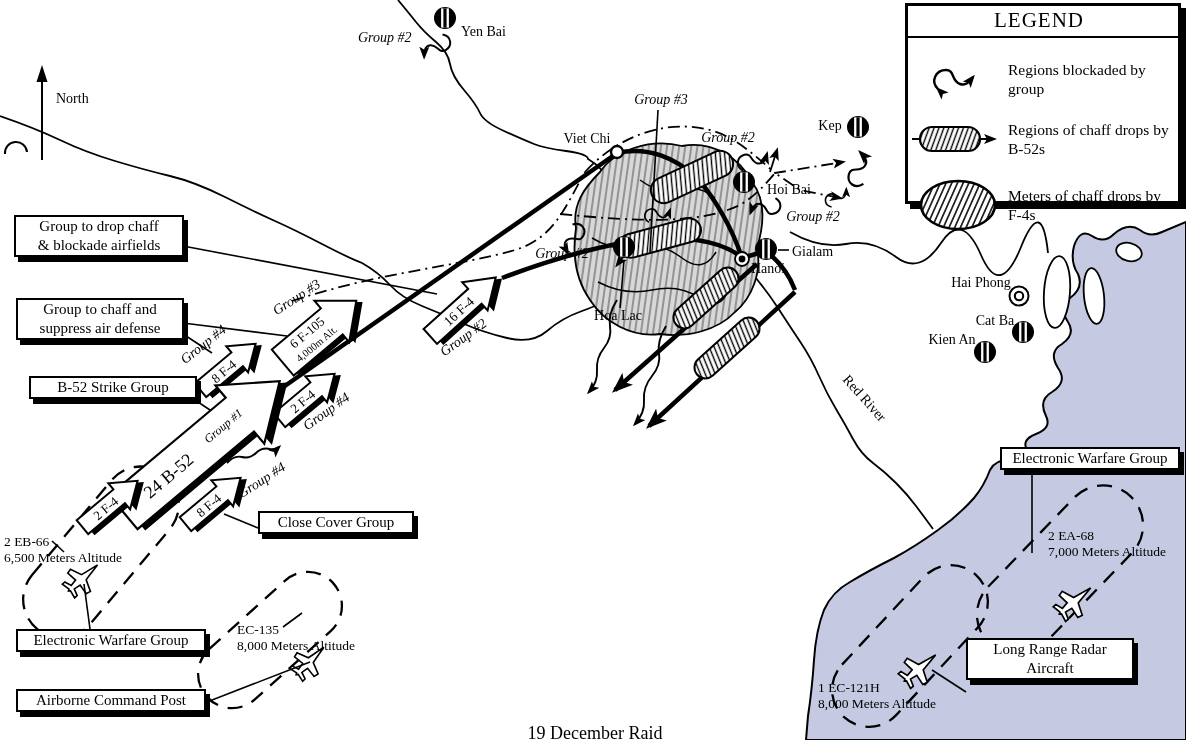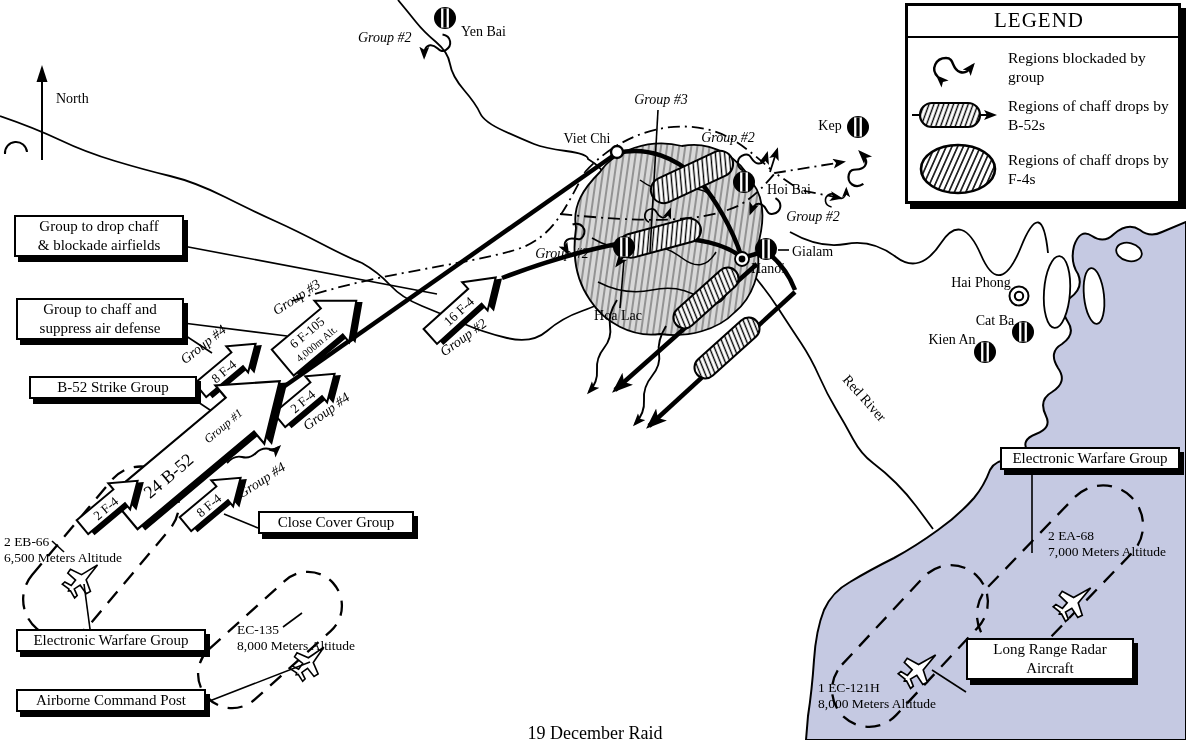--- a/index.html
+++ b/index.html
@@ -5,21 +5,21 @@
   html,body{margin:0;padding:0;background:#fff;}
   #stage{position:relative;width:1186px;height:740px;background:#ffffff;overflow:hidden;
          font-family:"Liberation Serif","DejaVu Serif",serif;color:#000;}
   #mapsvg{position:absolute;left:0;top:0;}
   .callout{position:absolute;background:#fff;border:2px solid #000;box-shadow:4px 5px 0 0 #000;
            text-align:center;font-size:15px;line-height:19px;padding:0 7px;white-space:nowrap;}
   .legend{position:absolute;left:905px;top:3px;width:276px;height:201px;background:#fff;
           border:3px solid #000;box-shadow:5px 5px 0 0 #000;box-sizing:border-box;}
   .legend-title{font-size:21px;text-align:center;letter-spacing:1px;border-bottom:2px solid #000;
                 padding:2px 8px 3px 0;}
-  .legend-row{display:flex;align-items:center;margin-top:8px;}
+  .legend-row{display:flex;align-items:center;margin-top:20px;}
   .legend-icon{width:100px;flex:0 0 100px;display:flex;justify-content:center;align-items:center;}
   .legend-label{font-size:15.5px;line-height:19px;width:168px;}
   .maptitle{position:absolute;left:455px;top:703px;width:280px;text-align:center;font-size:18px;margin-top:20px;}
   text{font-family:"Liberation Serif","DejaVu Serif",serif;fill:#000;}
   .lbl{font-size:14px;}
   .ital{font-style:italic;}
   .small{font-size:13.5px;}
 </style>
 </head>
 <body>
@@ -321,19 +321,19 @@
       </svg>
     </span>
     <span class="legend-label">Regions of chaff drops by B-52s</span>
   </div>
   <div class="legend-row">
     <span class="legend-icon">
       <svg width="82" height="54" viewBox="0 0 82 54">
         <ellipse cx="41" cy="27" rx="37" ry="24" fill="url(#hatchEll)" stroke="#000" stroke-width="2.6"></ellipse>
       </svg>
     </span>
-    <span class="legend-label">Regions of chaff drops by F-4s</span>
+    <span class="legend-label">Meters of chaff drops by F-4s</span>
   </div>
 </div>
 
 <div class="maptitle">19 December Raid</div>
 
 </div>
 
 </body></html>

